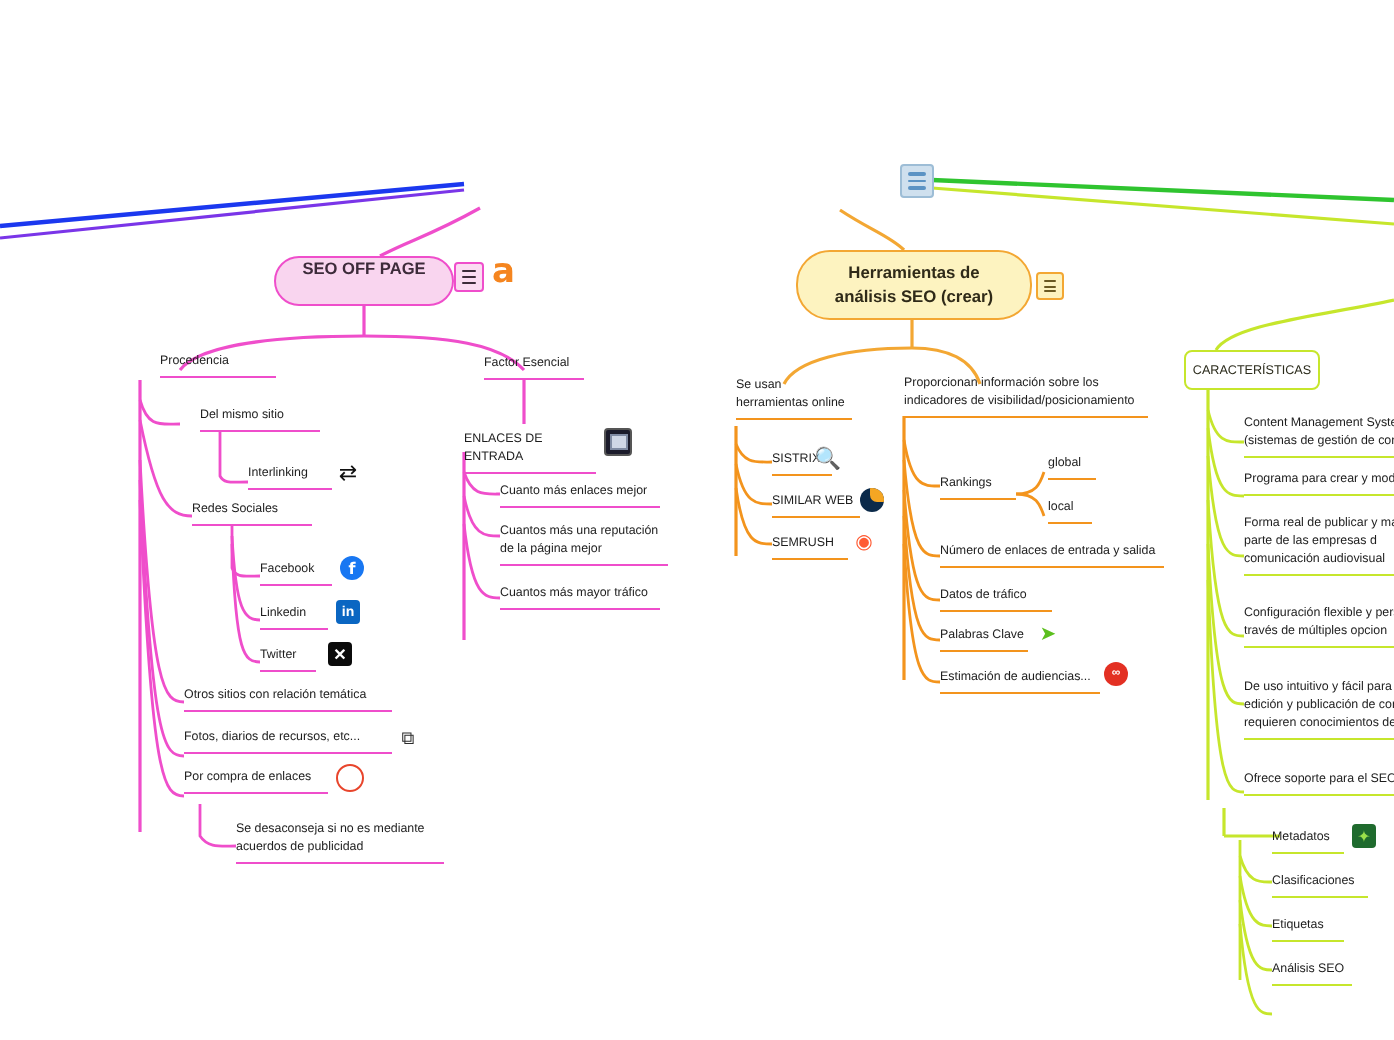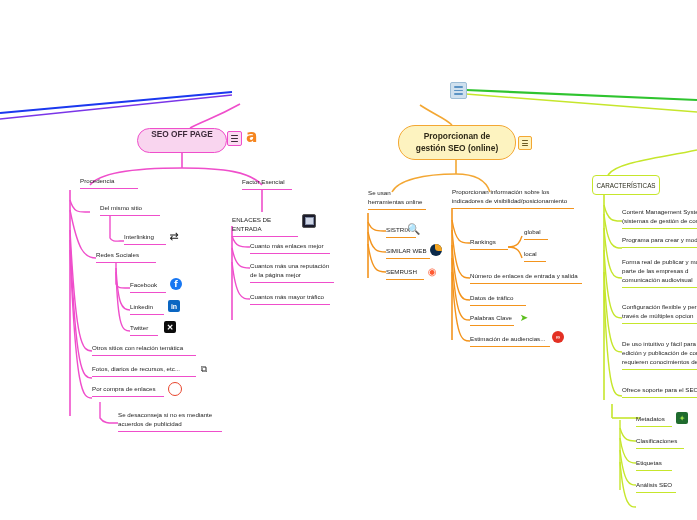--- a/index.html
+++ b/index.html
@@ -252,22 +252,22 @@
     <span class="txt">Cuanto más enlaces mejor</span>
   </div>
   <div class="leaf u-pink" style="left:250px;top:262px;width:84px;">
     <span class="txt">Cuantos más una reputación de la página mejor</span>
   </div>
   <div class="leaf u-pink" style="left:250px;top:293px;width:80px;">
     <span class="txt">Cuantos más mayor tráfico</span>
   </div>
 
   <div class="node yellowroot">
-    <span>Proporcionan de</span>
-    <span>gestión SEO (online)</span>
+    <span>Herramientas de</span>
+    <span>análisis SEO (crear)</span>
   </div>
   <div class="yellow-note">
       <i></i>
       <i></i>
       <i></i>
     </div>
 
   <div class="leaf u-orange" style="left:368px;top:189px;width:58px;">
     <span class="txt">Se usan herramientas online</span>
   </div>

